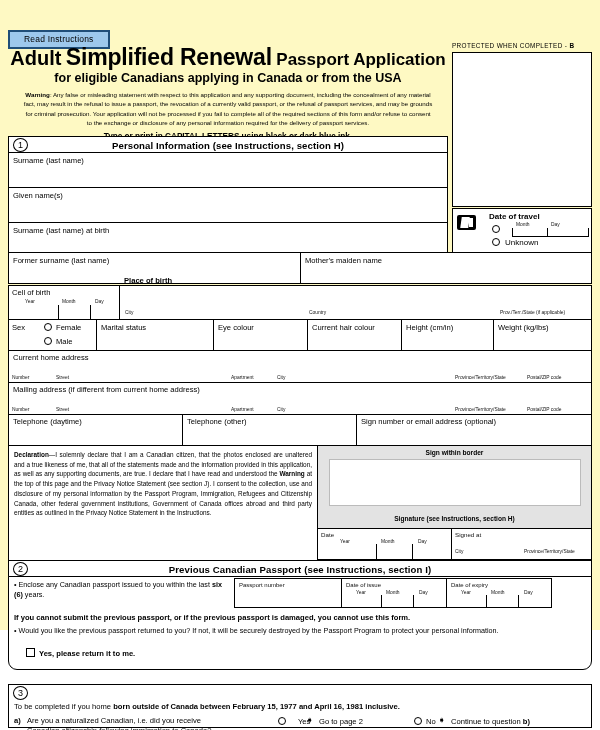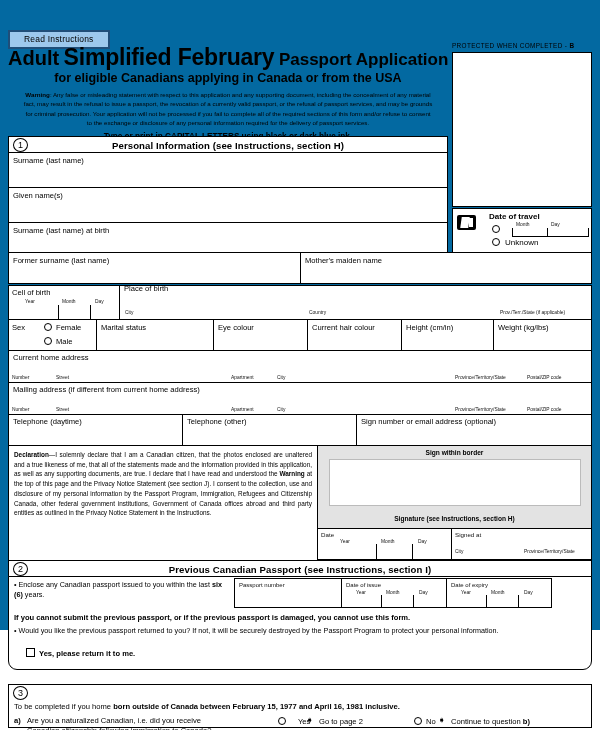--- a/index.html
+++ b/index.html
@@ -4,21 +4,21 @@
 <style>
   * { box-sizing: border-box; }
   html, body { margin: 0; padding: 0; }
   body {
     width: 600px; height: 730px;
     background: #ffffff;
     font-family: "Liberation Sans", sans-serif;
     color: #000;
     overflow: hidden;
   }
-  .page { position: relative; width: 600px; height: 630px; background:#0369a1; }
+  .page { position: relative; width: 600px; height: 630px; background:#fef9c3; }
 
   
   .read-btn-wrap { position:absolute; left:8px; top:28px; }
   .read-btn {
     display:inline-block;
     background:#9dc8ec;
     border:2px solid #1f4e79;
     color:#000;
     font-size:8.5px;
     padding:2px 14px 3px 14px;
@@ -111,21 +111,21 @@
 
 <div class="page">
 
   <div class="read-btn-wrap">
     <div class="read-btn">Read Instructions</div>
   </div>
 
   <div class="header">
     <div class="title-line">
       <span class="t-adult">Adult</span>
-      <span class="t-main">Simplified February</span>
+      <span class="t-main">Simplified Renewal</span>
       <span class="t-passport">Passport Application</span>
     </div>
     <div class="subtitle">for eligible Canadians applying in Canada or from the USA</div>
     <div class="warning"><b>Warning</b><span>: Any false or misleading statement with respect to this application and any supporting document, including the concealment of any material fact, may result in the refusal to issue a passport, the revocation of a currently valid passport, or the refusal of passport services, and may be grounds for criminal prosecution. Your application will not be processed if you fail to complete all of the required sections of this form and/or refuse to consent to the exchange or disclosure of any personal information required for the delivery of passport services.</span></div>
     <div class="typeprint">Type or print in CAPITAL LETTERS using black or dark blue ink.</div>
   </div>
 
   <div class="protected"><span>PROTECTED WHEN COMPLETED - </span><b>B</b></div>
   <div class="photo-box"></div>
 
@@ -166,21 +166,21 @@
 
   <div class="cell" style="left:8px; top:285px; width:112px; height:35px;"></div>
   <div class="lbl" style="left:12px; top:289px;">Cell of birth</div>
   <div class="tiny" style="left:25px; top:300px;">Year</div>
   <div class="tiny" style="left:62px; top:300px;">Month</div>
   <div class="tiny" style="left:95px; top:300px;">Day</div>
   <div class="vline" style="left:58px; top:305px; height:14px;"></div>
   <div class="vline" style="left:90px; top:305px; height:14px;"></div>
 
   <div class="cell" style="left:119px; top:285px; width:473px; height:35px;"></div>
-  <div class="lbl" style="left:124px; top:285px;">Place of birth</div>
+  <div class="lbl" style="left:124px; top:277px;font-weight:bold;">Place of birth</div>
   <div class="tiny" style="left:125px; top:311px;">City</div>
   <div class="tiny" style="left:309px; top:311px;">Country</div>
   <div class="tiny" style="left:500px; top:311px;">Prov./Terr./State (if applicable)</div>
 
   <div class="cell" style="left:8px; top:319px; width:89px; height:32px;"></div>
   <div class="lbl" style="left:12px; top:324px;">Sex</div>
   <div class="radio" style="left:44px; top:323px;"></div>
   <div class="lbl" style="left:56px; top:324px;">Female</div>
   <div class="radio" style="left:44px; top:337px;"></div>
   <div class="lbl" style="left:56px; top:338px;">Male</div>

